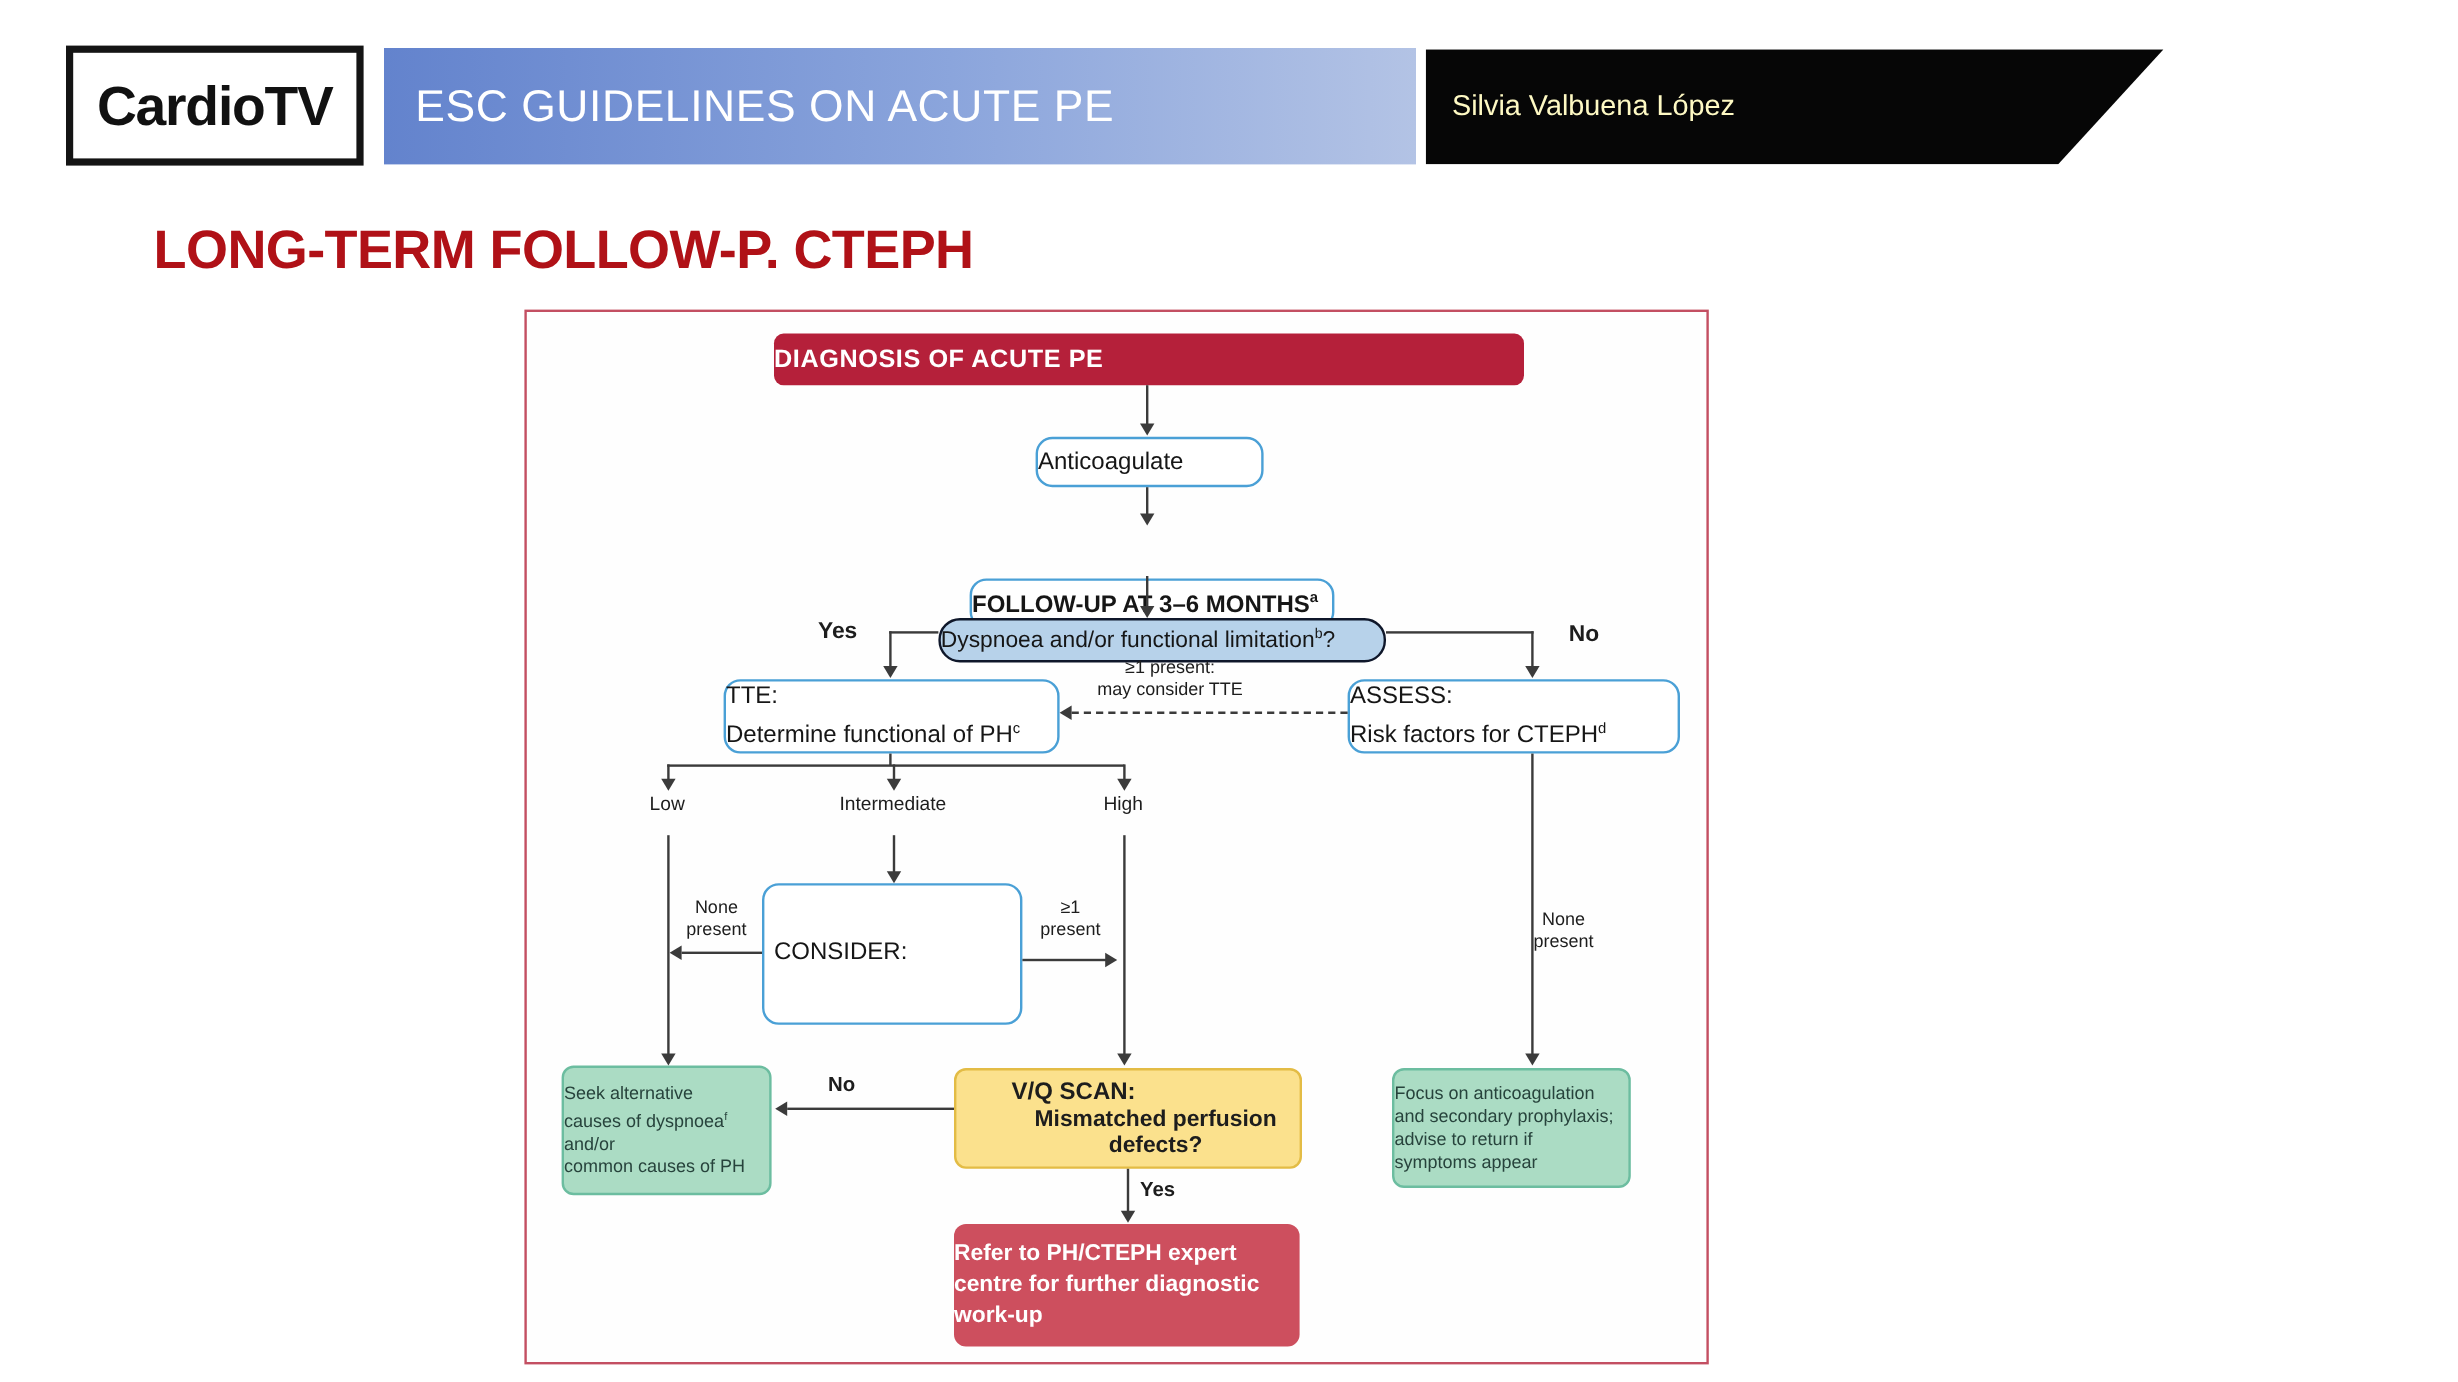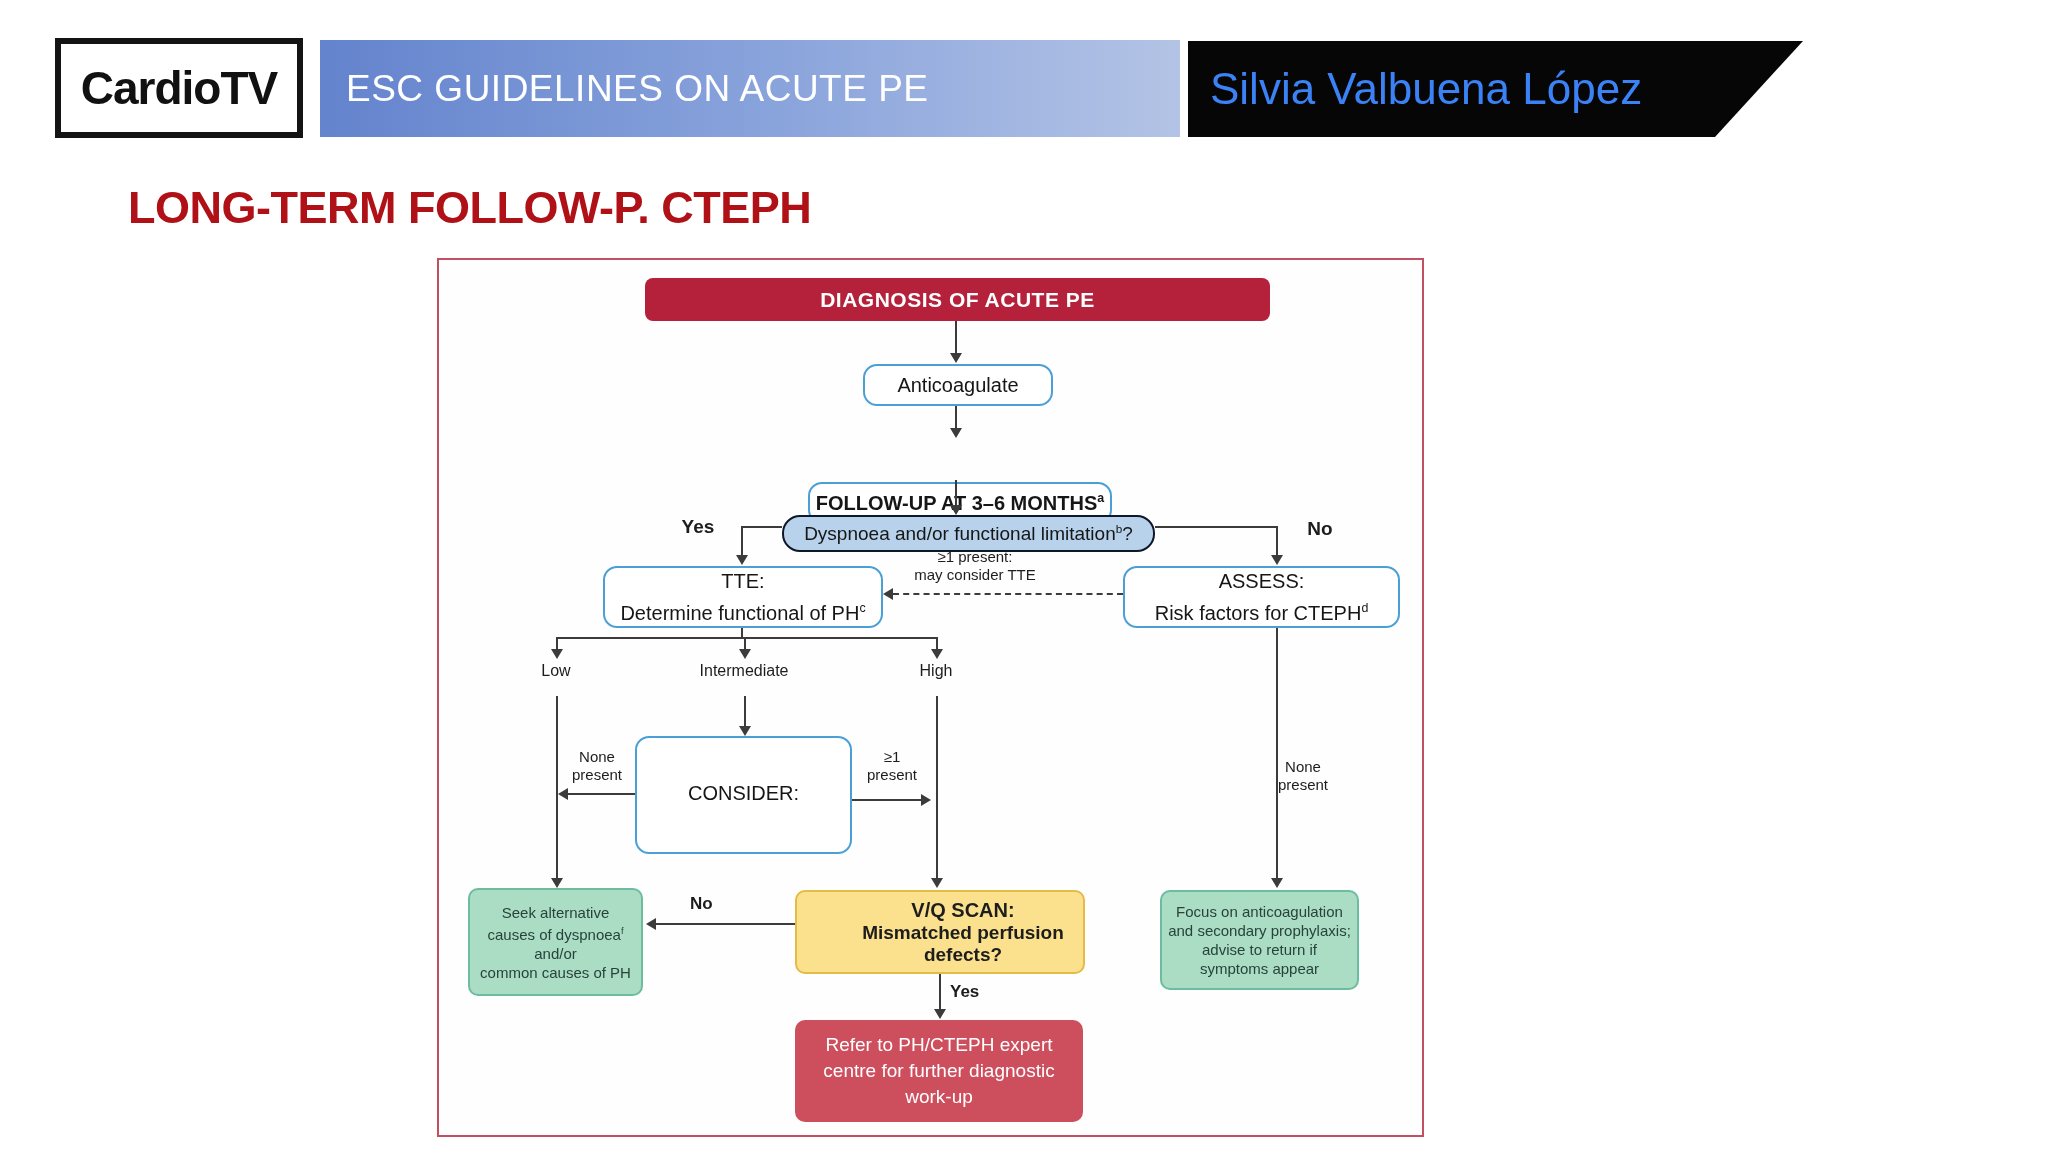--- a/index.html
+++ b/index.html
@@ -18,43 +18,43 @@
     position:absolute;left:320px;top:40px;width:860px;height:97px;
     background:linear-gradient(90deg,#6383cd 0%,#8ba5dc 55%,#b3c3e5 100%);
     display:flex;align-items:center;padding-left:26px;box-sizing:border-box;
     font-size:37px;color:#ffffff;letter-spacing:0.5px;
   }
   .banner-black{
     position:absolute;left:1188px;top:41px;width:615px;height:96px;
     background:#060606;
     clip-path:polygon(0 0,100% 0,calc(100% - 88px) 100%,0 100%);
     display:flex;align-items:center;padding-left:22px;box-sizing:border-box;
-    font-size:44px;color:#3b82f6;
+    font-size:24px;color:#fef9c3;
   }
   .slide-title{
     position:absolute;left:128px;top:182px;
     font-size:45px;font-weight:bold;color:#b01117;letter-spacing:-0.5px;
   }
   
   .flow-frame{
     position:absolute;left:437px;top:258px;width:987px;height:879px;
     border:2px solid #c34f62;box-sizing:border-box;background:#fefefe;
   }
   
   .node{position:absolute;box-sizing:border-box;display:flex;flex-direction:column;
-        align-items:center;justify-content:center;text-align:center;}
+        align-items:flex-start;justify-content:center;text-align:center;}
   .red-head{background:#b5203a;color:#fff;font-weight:bold;font-size:21px;
             border-radius:8px;letter-spacing:0.5px;}
   .blue-line{background:#fff;border:2px solid #4aa0d6;border-radius:14px;font-size:20px;}
   .blue-fill{background:#b7d2ea;border:2px solid #0f172a;border-radius:18px;font-size:19px;}
   .green-box{background:#abdcc4;border:2px solid #6cbda0;border-radius:10px;
              font-size:15px;line-height:19px;color:#27433c;}
   .yellow-box{background:#fbe18d;border:2px solid #e3bc45;border-radius:10px;
               font-weight:bold;color:#1d1d1d;}
-  .rose-box{background:#cd4f5e;border-radius:10px;color:#fff;font-weight:normal;
+  .rose-box{background:#cd4f5e;border-radius:10px;color:#fff;font-weight:bold;
             font-size:19px;line-height:26px;}
   .lbl{position:absolute;font-size:16px;color:#1d1d1d;text-align:center;}
   .lbl-bold{font-weight:600;font-size:19px;}
   .lbl-sm{font-size:15px;line-height:18px;}
   sup{font-size:0.62em;}
   
   .vl{position:absolute;width:2px;background:#3b3b3b;}
   .hl{position:absolute;height:2px;background:#3b3b3b;}
   .ad{position:absolute;width:0;height:0;border-left:6px solid transparent;
       border-right:6px solid transparent;border-top:10px solid #3b3b3b;}

